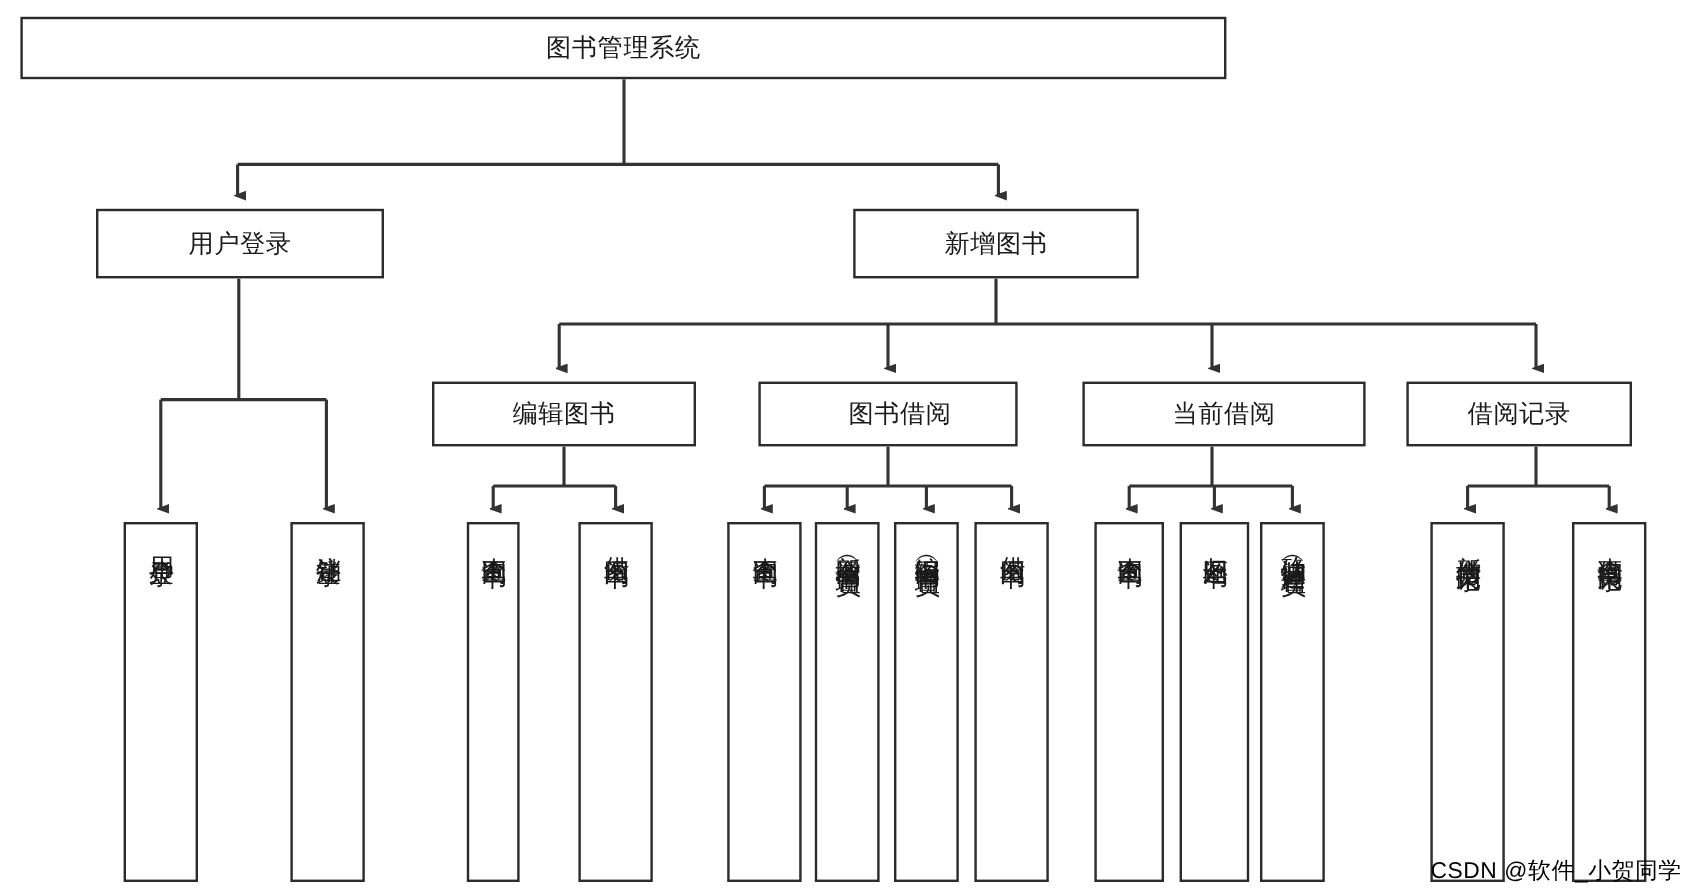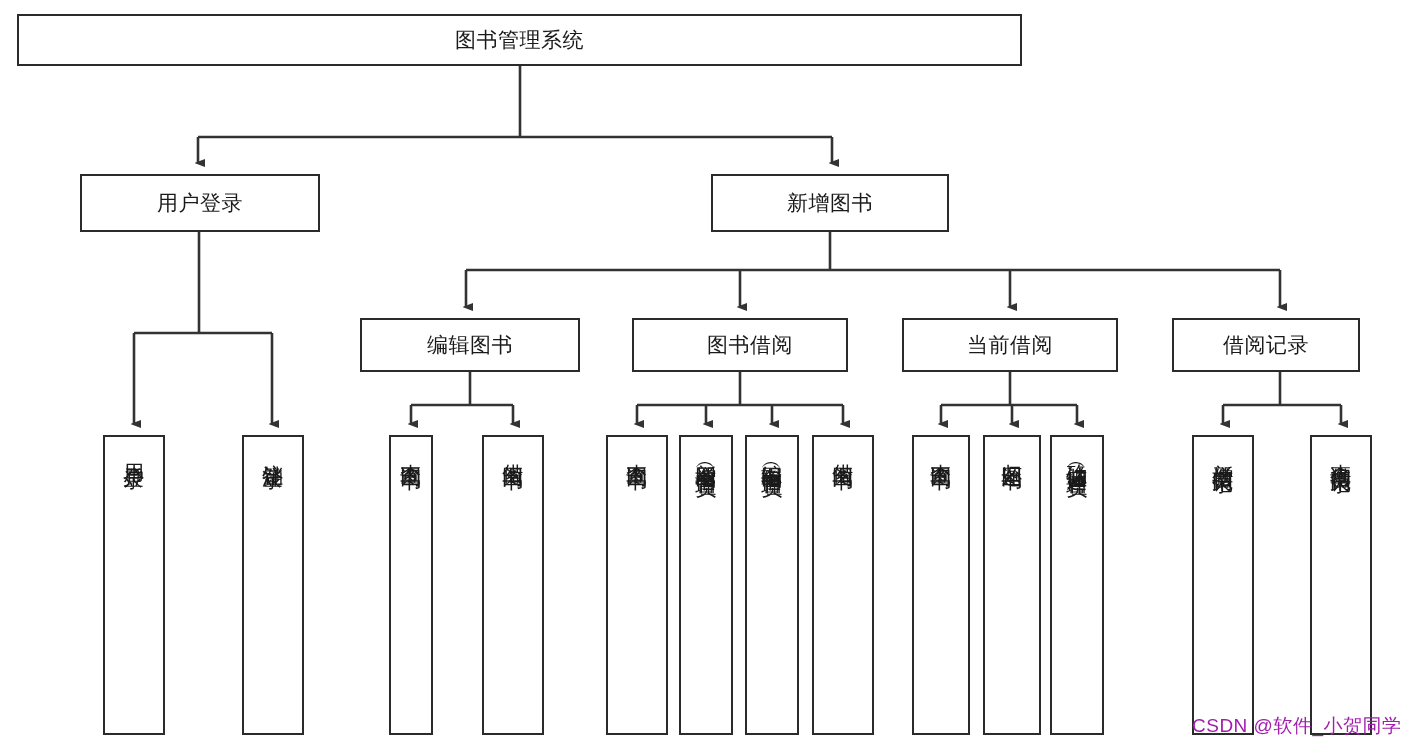--- a/index.html
+++ b/index.html
@@ -51,21 +51,21 @@
     line-height: 1.12;
     letter-spacing: 2px;
     white-space: nowrap;
     color: #1a1a1a;
   }
   .watermark {
     position: absolute;
     left: 1192px;
     top: 713px;
     font-size: 19px;
-    color: #a21caf;
+    color: #000000;
     white-space: nowrap;
     letter-spacing: 0.5px;
   }
 </style>
 </head>
 <body>
 
 <div id="canvas">
 
   <svg id="connectors" viewBox="0 0 1405 747">
@@ -128,21 +128,21 @@
   <div class="node horiz" style="left:711px;top:174px;width:238px;height:58px;">
     <span>新增图书</span>
   </div>
 
   <div class="node horiz" style="left:360px;top:318px;width:220px;height:54px;">
     <span>编辑图书</span>
   </div>
   <div class="node horiz" style="left:632px;top:318px;width:216px;height:54px;padding-left:20px;">
     <span>图书借阅</span>
   </div>
-  <div class="node horiz" style="left:902px;top:318px;width:216px;height:54px;">
+  <div class="node horiz" style="left:902px;top:318px;width:236px;height:54px;">
     <span>当前借阅</span>
   </div>
   <div class="node horiz" style="left:1172px;top:318px;width:188px;height:54px;">
     <span>借阅记录</span>
   </div>
 
   <div class="node vert" style="left:103px;top:435px;width:62px;height:300px;">
     <span class="vlabel">用户登录</span>
   </div>
   <div class="node vert" style="left:242px;top:435px;width:62px;height:300px;">

